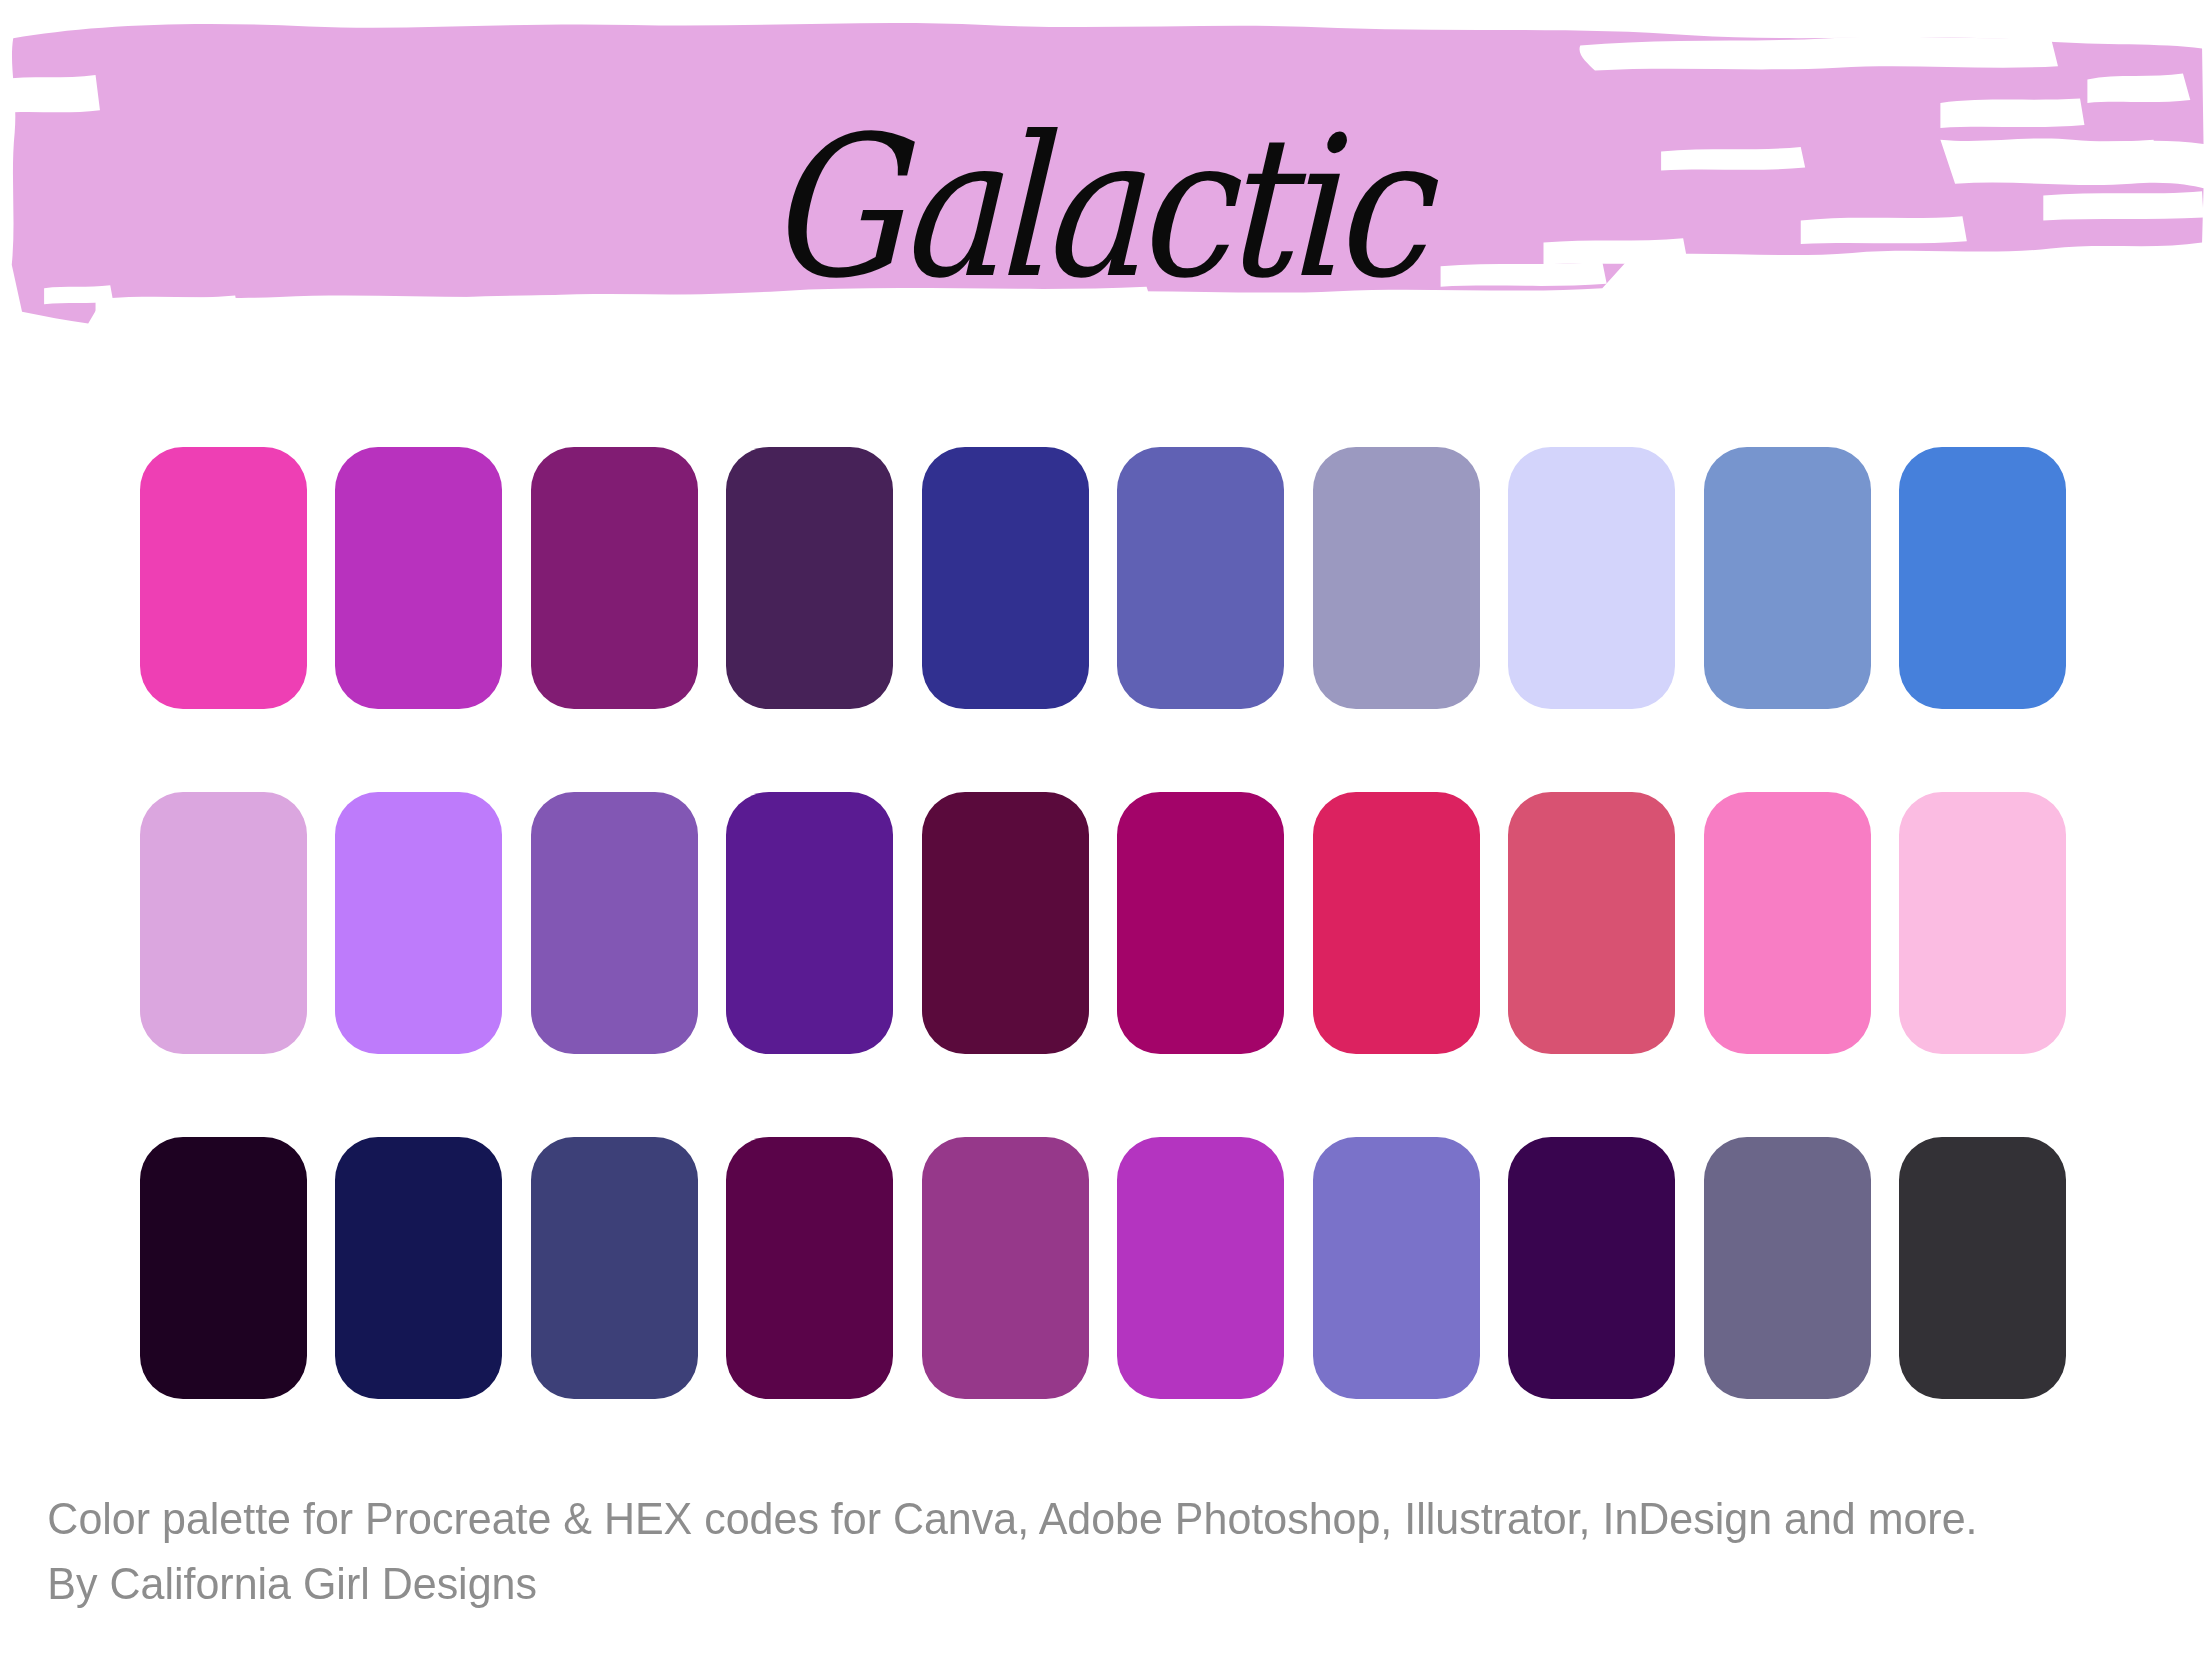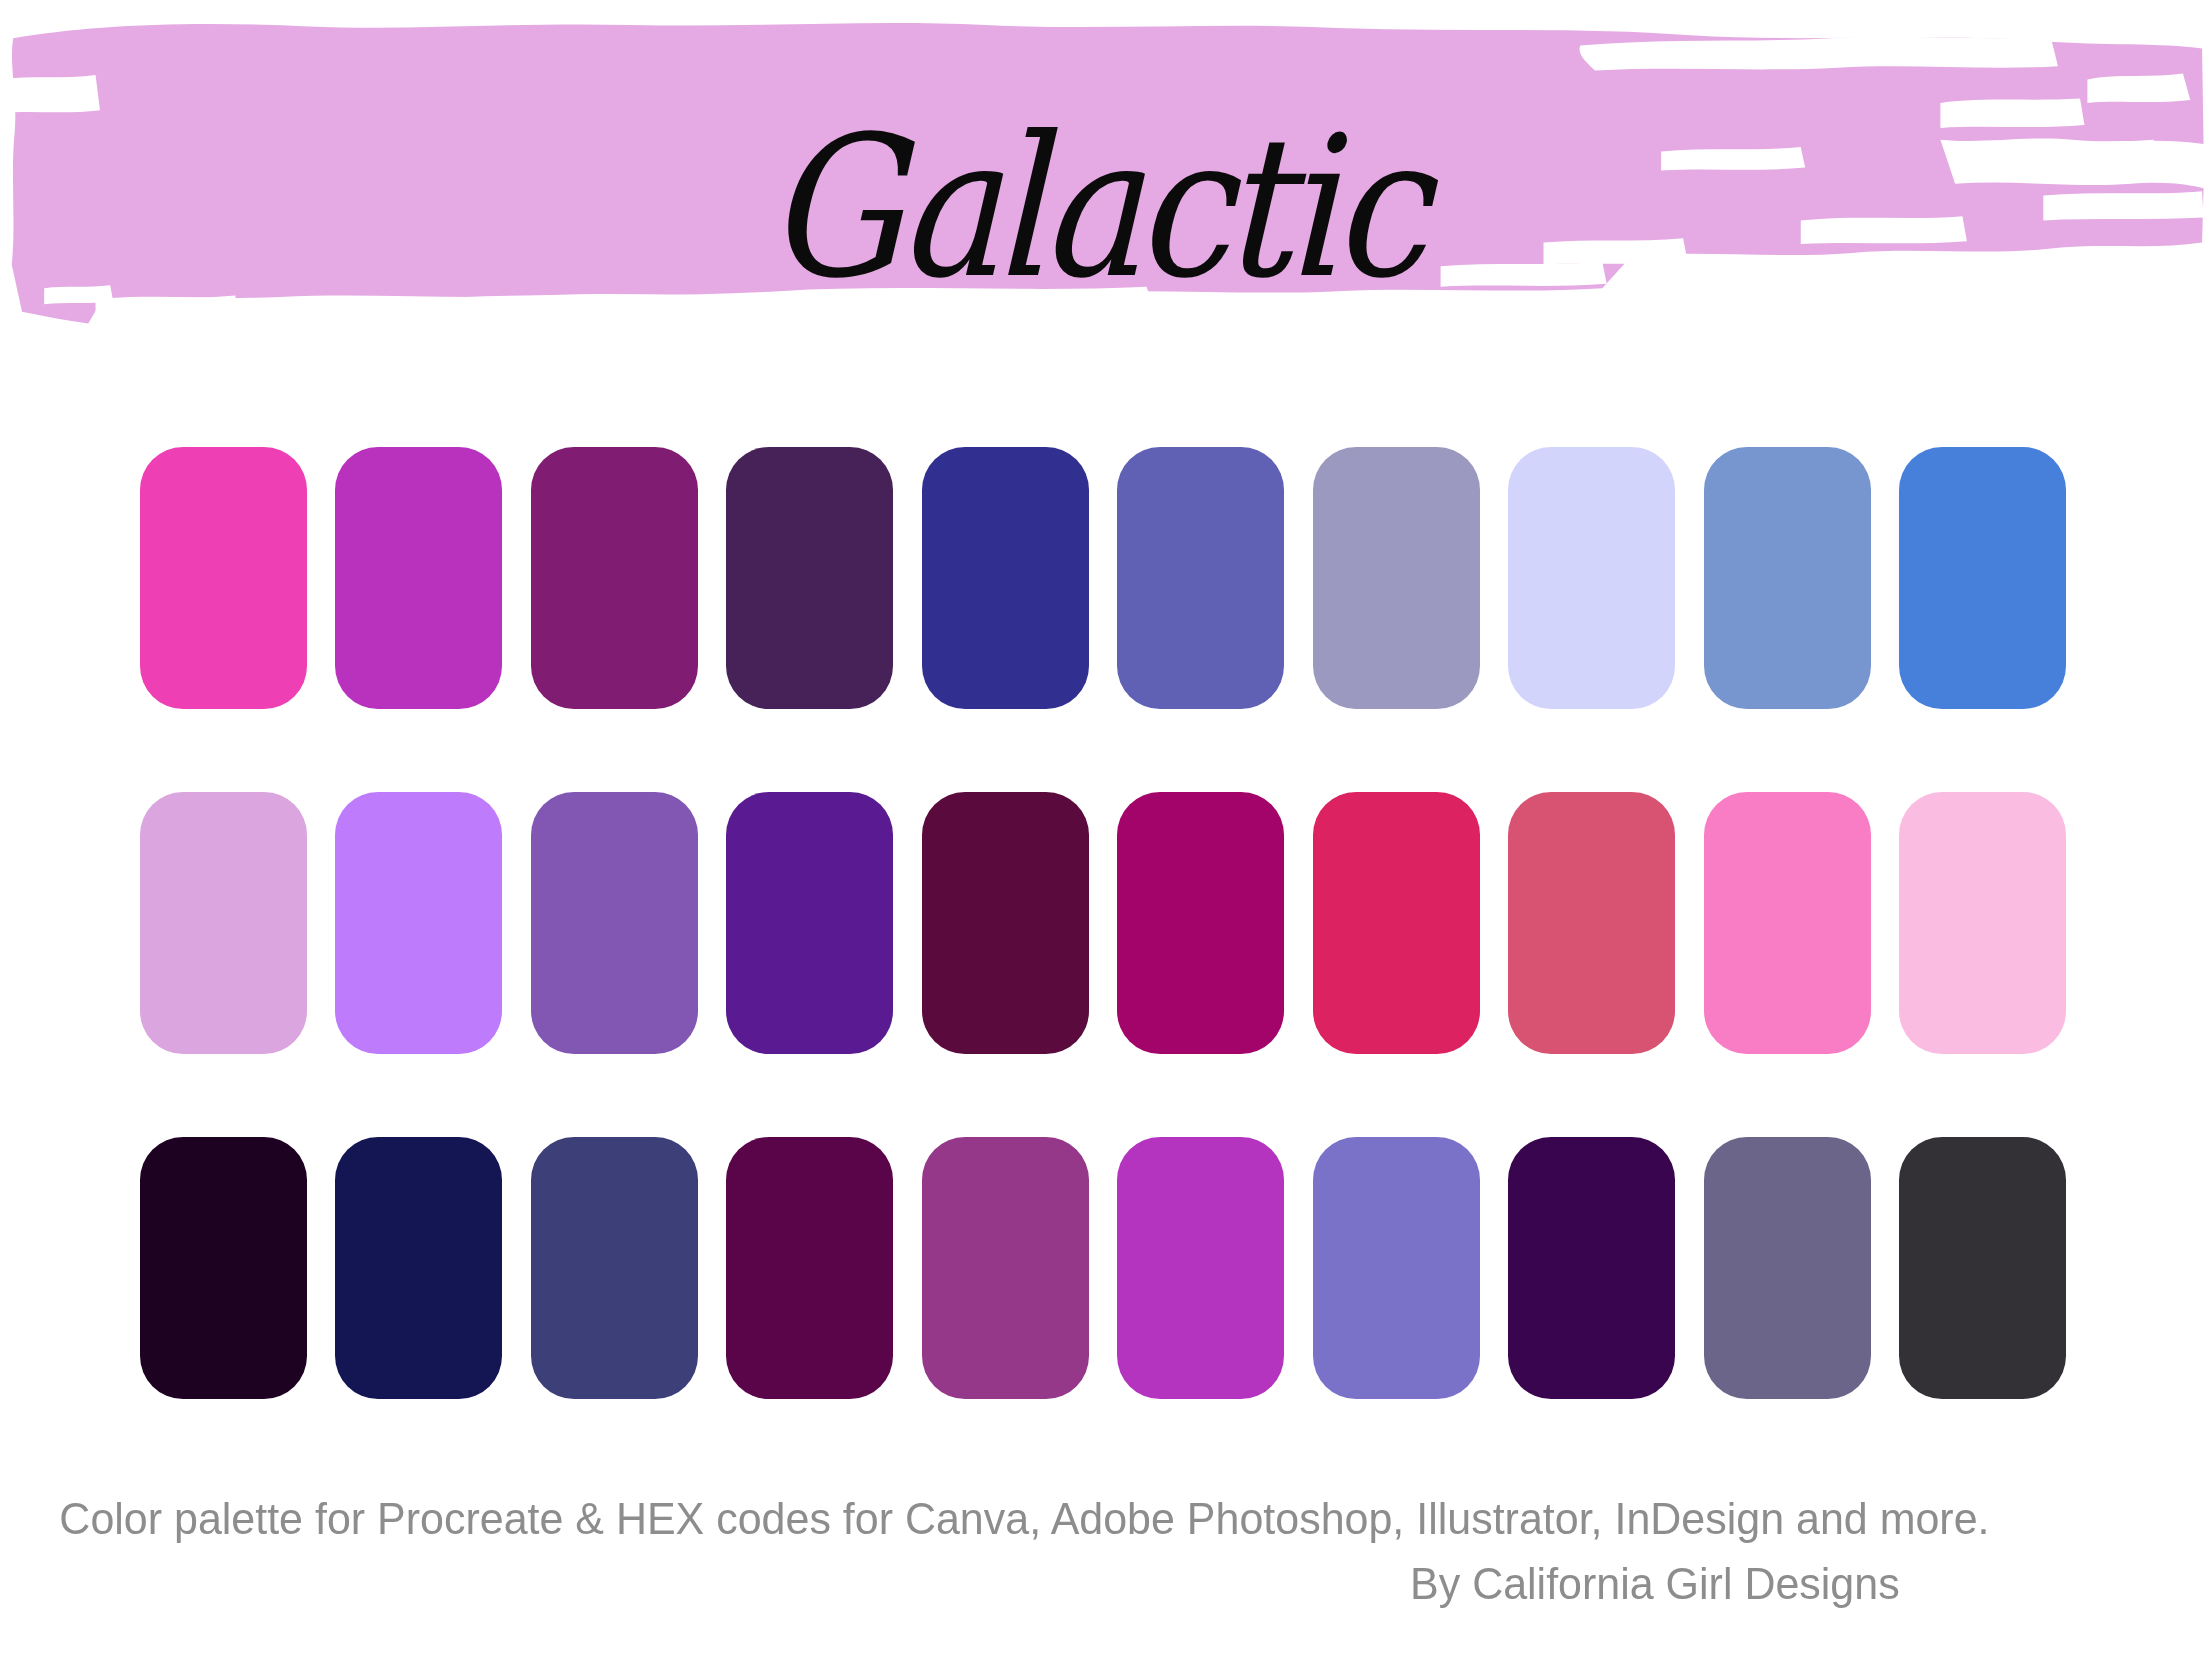--- a/index.html
+++ b/index.html
@@ -71,24 +71,24 @@
   .swatch {
     width: 167px;
     height: 262px;
     border-radius: 43px;
     flex: 0 0 auto;
   }
 
   
   #footer-text {
     position: absolute;
-    left: 16px;
+    left: 4px;
     top: 1486px;
     width: 1927px;
-    text-align: right;
+    text-align: left;
     color: #8d8d8d;
   }
   .footer-line {
     font-family: "Liberation Sans", sans-serif;
     font-size: 45px;
     line-height: 65px;
     font-weight: 400;
     color: #8d8d8d;
     white-space: nowrap;
     transform: scaleX(0.955);

